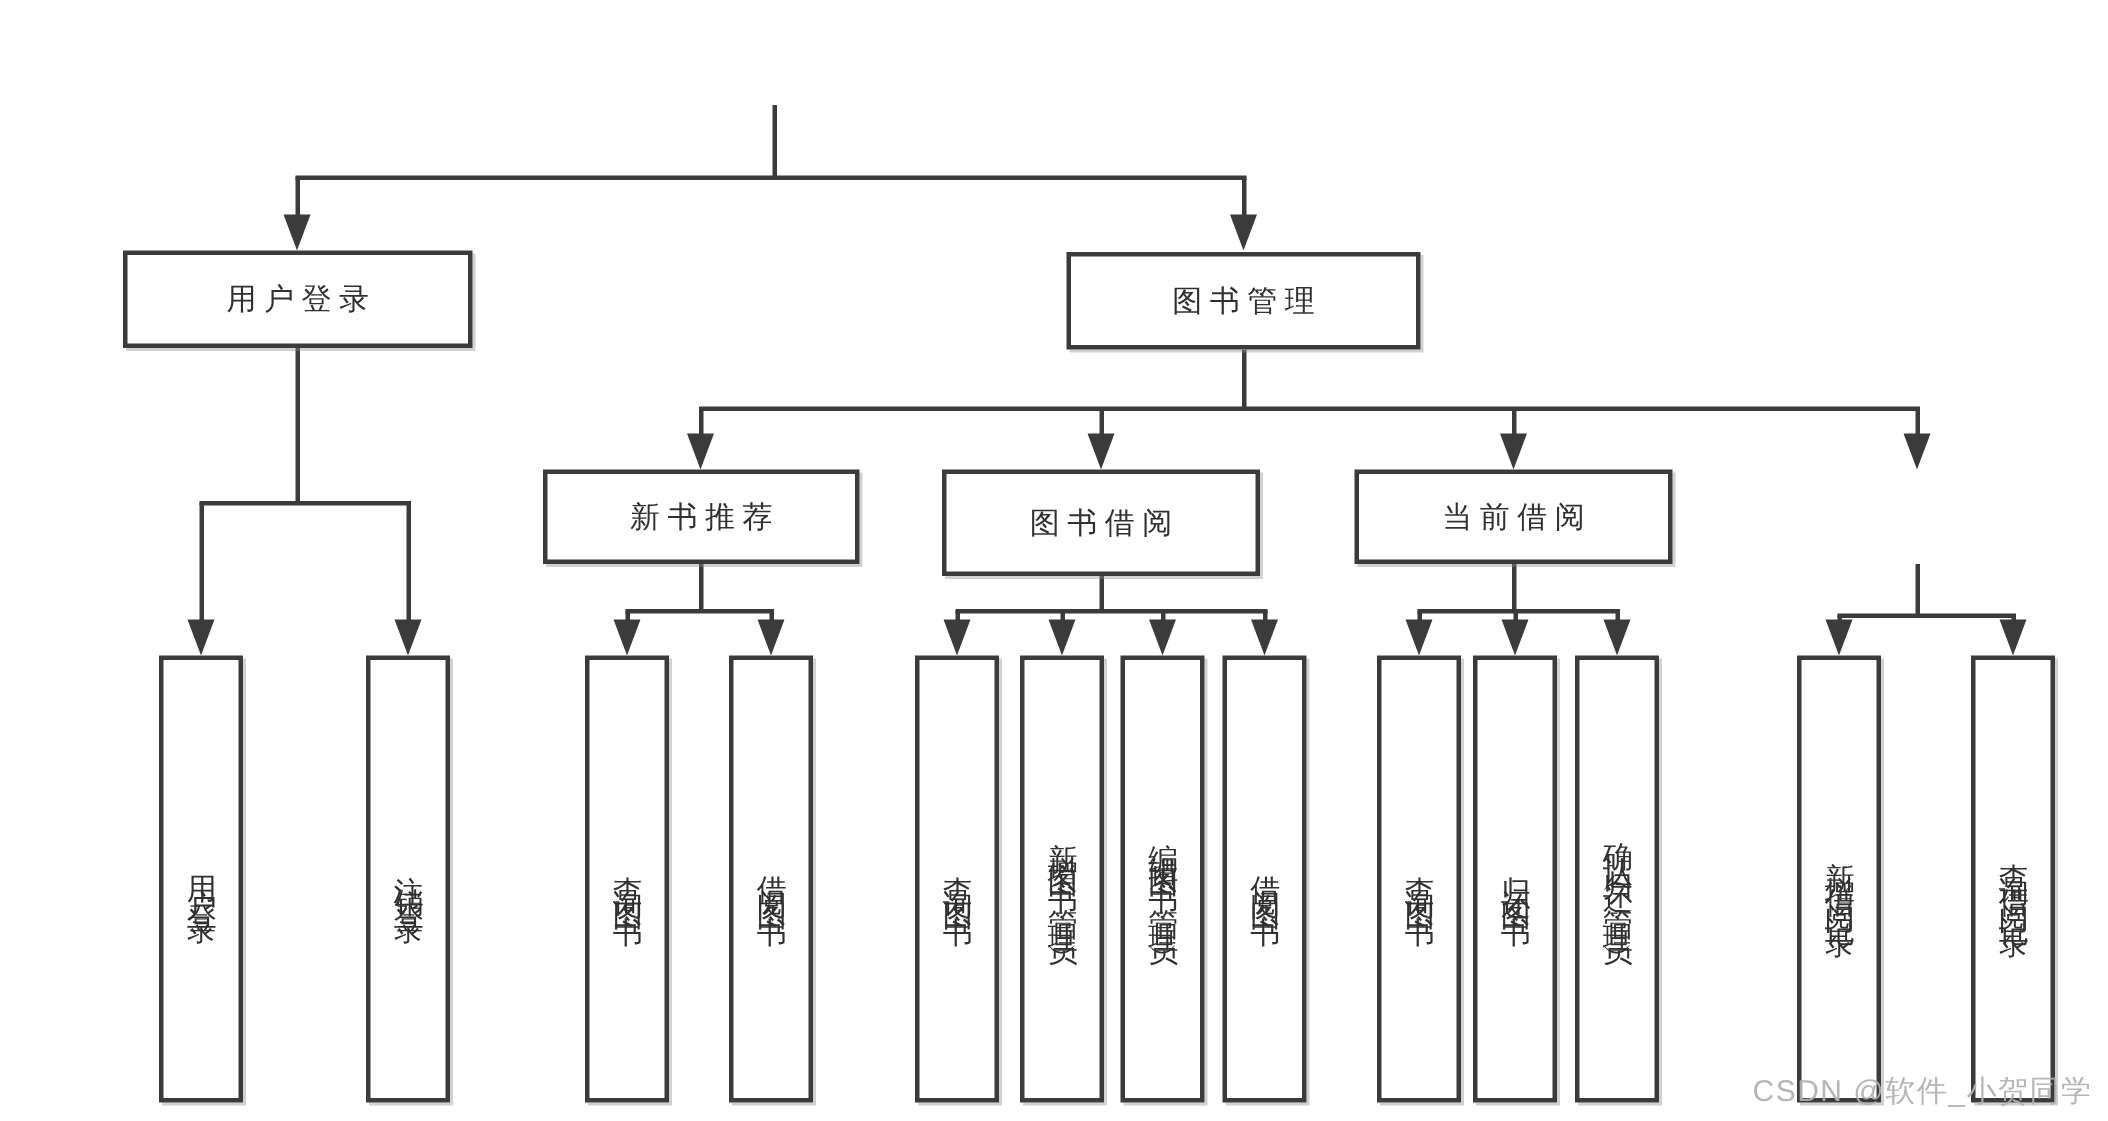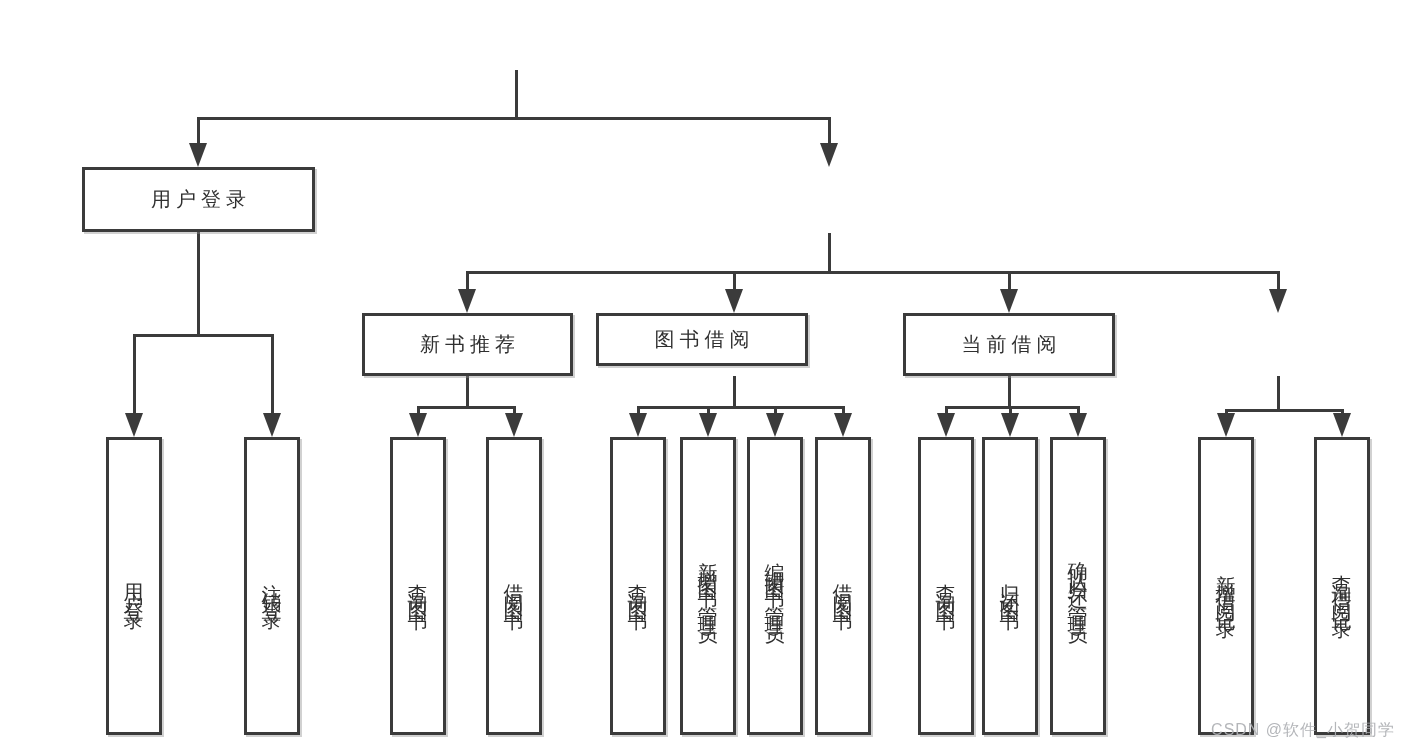--- a/index.html
+++ b/index.html
@@ -52,40 +52,43 @@
     height: 0;
     border-left: 9px solid transparent;
     border-right: 9px solid transparent;
     border-top: 24px solid var(--line, #3b3b3b);
     z-index: 1;
   }
   .watermark {
     position: absolute;
     right: 10px;
     bottom: 6px;
-    font-size: 16px;
+    font-size: 20px;
     color: var(--watermark, #aeb0b4);
     opacity: 0.92;
     letter-spacing: 1px;
     z-index: 5;
     white-space: nowrap;
   }
 </style>
 </head>
 <body>
 
 <div id="canvas">
   <span class="watermark">CSDN @软件_小贺同学</span>
     <div class="node h" style="left: 82px; top: 167px; width: 233px; height: 65px;">
       <span>用户登录</span>
     </div>
+    <div class="node h" style="left: 711px; top: 168px; width: 236px; height: 65px;">
+      <span>图书管理</span>
+    </div>
     <div class="node h" style="left: 362px; top: 313px; width: 211px; height: 63px;">
       <span>新书推荐</span>
     </div>
-    <div class="node h" style="left: 596px; top: 313px; width: 212px; height: 53px;">
+    <div class="node h" style="left: 628px; top: 313px; width: 212px; height: 71px;">
       <span>图书借阅</span>
     </div>
     <div class="node h" style="left: 903px; top: 313px; width: 212px; height: 63px;">
       <span>当前借阅</span>
     </div>
     <div class="node v" style="left: 106px; top: 437px; width: 56px; height: 298px;">
       <span>用户登录</span>
     </div>
     <div class="node v" style="left: 244px; top: 437px; width: 56px; height: 298px;">
       <span>注销登录</span>

